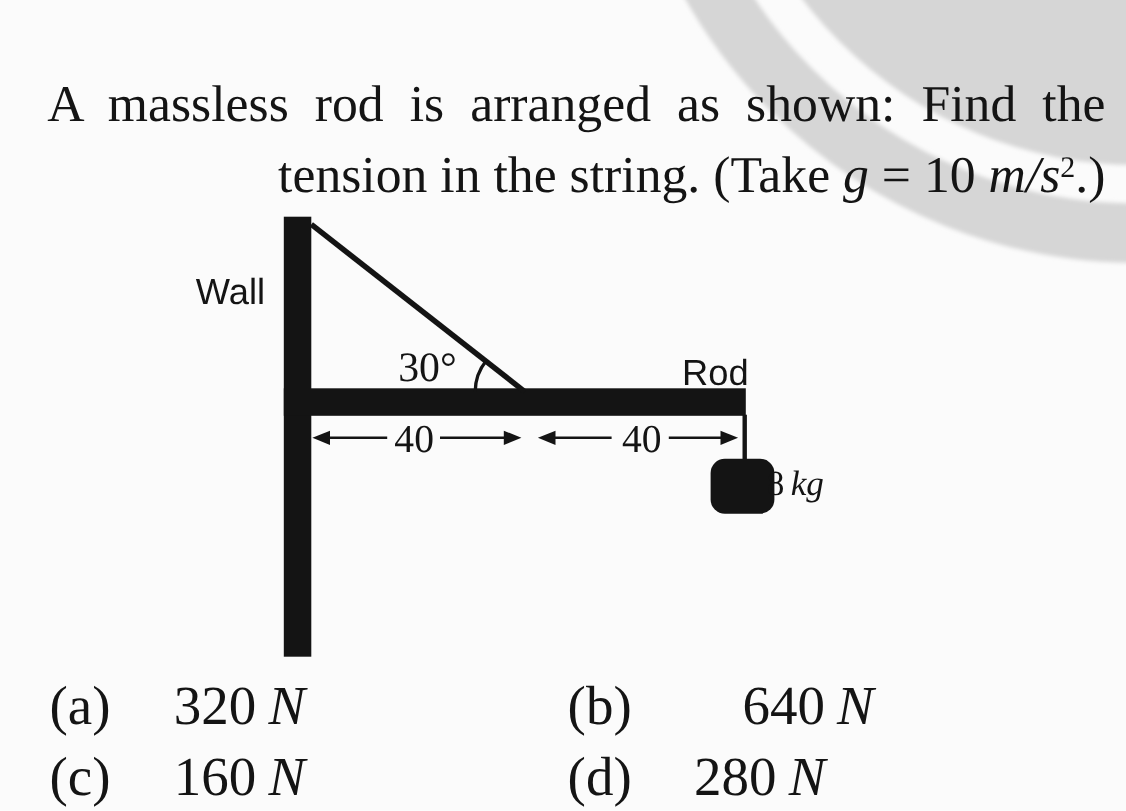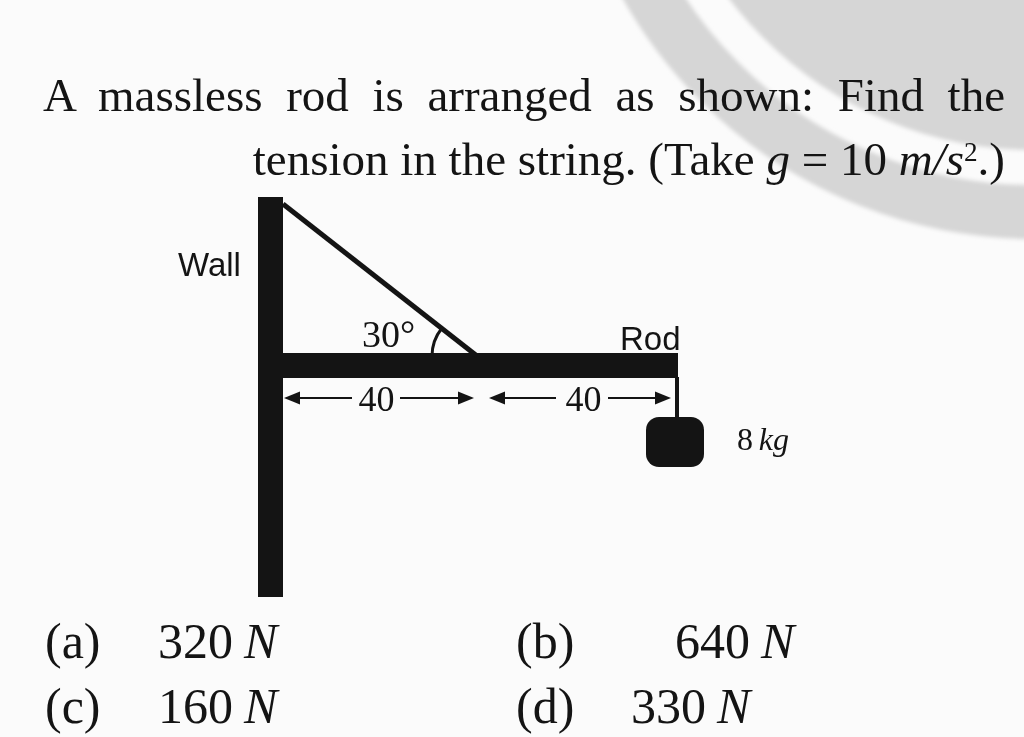--- a/index.html
+++ b/index.html
@@ -31,21 +31,21 @@
   .dim-line{stroke-width:2.2px;}
   .hanger-line{stroke-width:4px;}
   .dlabel{position:absolute;white-space:nowrap;}
   .sans{font-family:"Liberation Sans",sans-serif;}
   .lbl-wall{left:178px;top:246px;font-size:33px;}
   .lbl-string{left:395px;top:248px;font-size:33px;}
   .lbl-rod{left:620px;top:320px;font-size:33px;}
   .lbl-angle{left:362px;top:312px;font-size:38px;}
   .lbl-40a{left:340px;top:378px;width:73px;text-align:center;font-size:36px;}
   .lbl-40b{left:547px;top:378px;width:73px;text-align:center;font-size:36px;}
-  .lbl-mass{left:737px;top:421px;font-size:32px;text-align:center;}
+  .lbl-mass{left:697px;top:421px;font-size:32px;text-align:center;}
   
   .opt{position:absolute;font-size:50px;line-height:50px;white-space:nowrap;}
   .opt-a-id{left:45px;top:616px;}
   .opt-a-val{left:158px;top:616px;}
   .opt-b-id{left:516px;top:616px;}
   .opt-b-val{left:631px;top:616px;margin-left:44px;}
   .opt-c-id{left:45px;top:681px;}
   .opt-c-val{left:158px;top:681px;}
   .opt-d-id{left:516px;top:681px;}
   .opt-d-val{left:631px;top:681px;}
@@ -112,15 +112,15 @@
   <div class="opt opt-a-id">(a)</div>
   <div class="opt opt-a-val"><span>320</span><span class="unit">N</span></div>
 
   <div class="opt opt-b-id">(b)</div>
   <div class="opt opt-b-val"><span>640</span><span class="unit">N</span></div>
 
   <div class="opt opt-c-id">(c)</div>
   <div class="opt opt-c-val"><span>160</span><span class="unit">N</span></div>
 
   <div class="opt opt-d-id">(d)</div>
-  <div class="opt opt-d-val"><span>330</span><span class="unit">N</span></div>
+  <div class="opt opt-d-val"><span>280</span><span class="unit">N</span></div>
 
 </div>
 
 </body></html>

